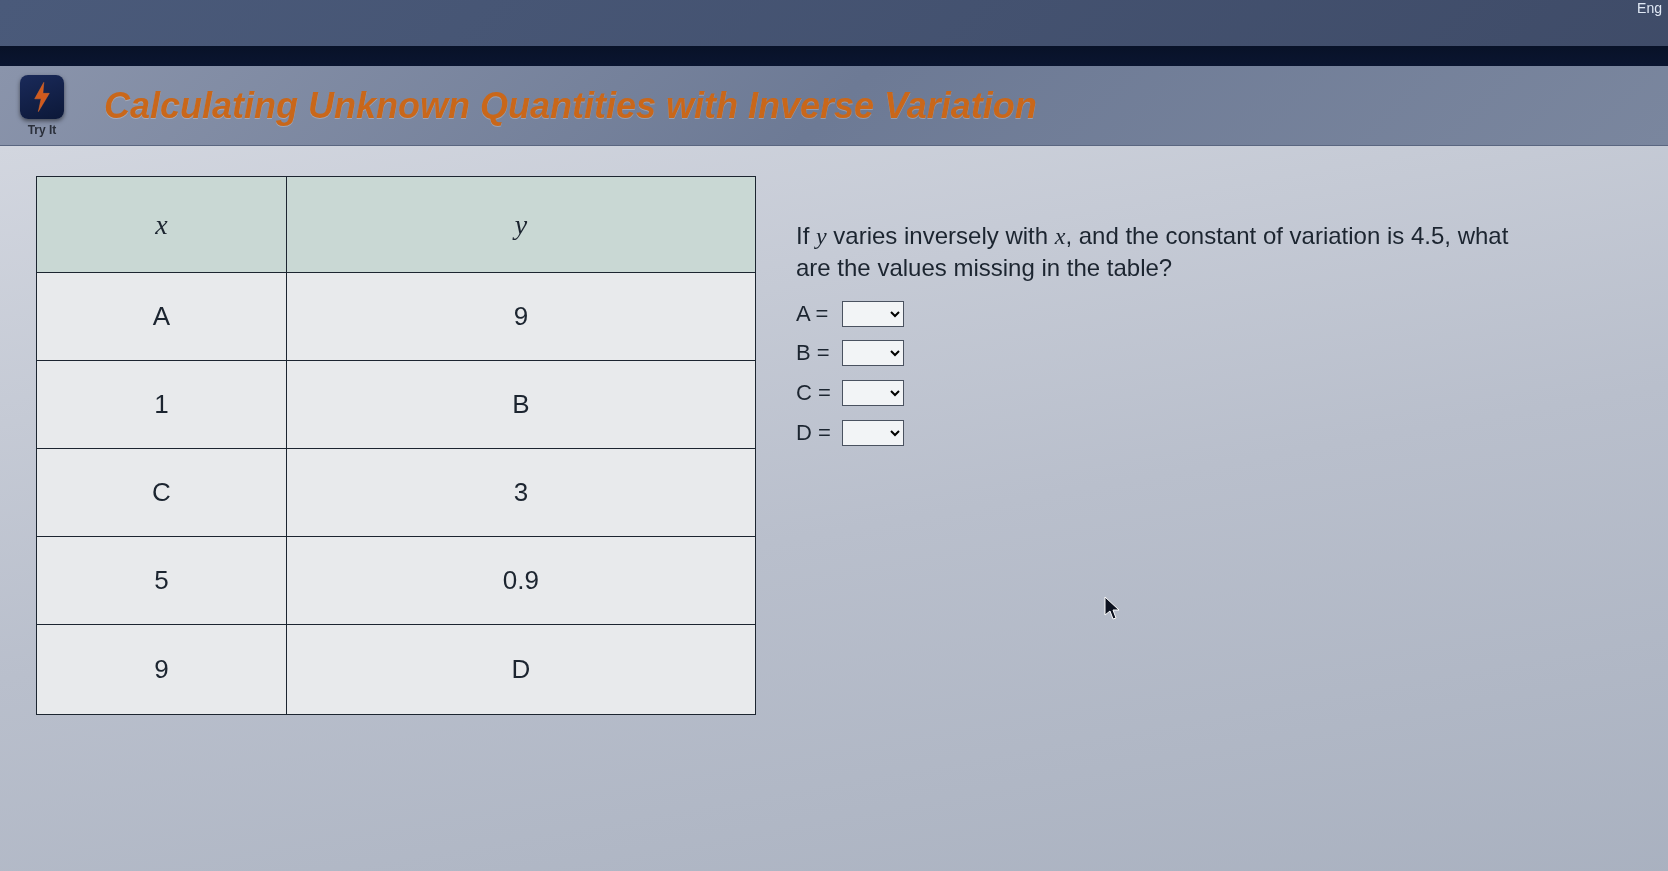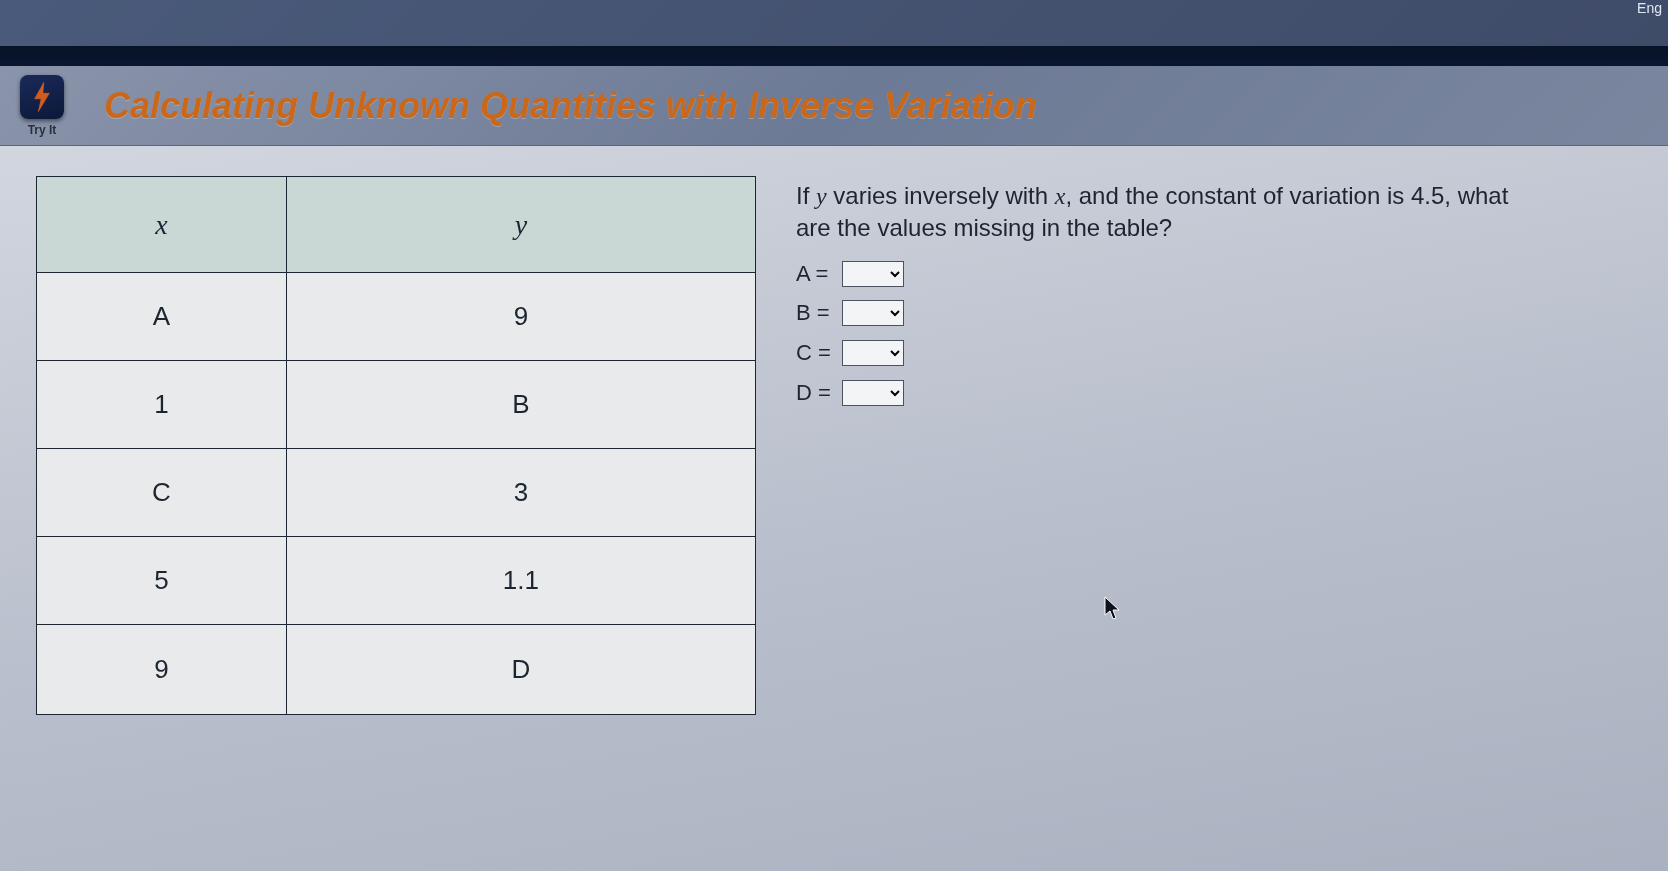--- a/index.html
+++ b/index.html
@@ -105,20 +105,21 @@
     }
     .qtable tr:last-child td {
       height: 90px;
     }
     .question {
       flex: 1;
       color: #1c2530;
       font-size: 24px;
       line-height: 1.35;
       padding-top: 4px;
+      margin-top: 40px;
     }
     .question .intro {
       margin-bottom: 14px;
       max-width: 740px;
     }
     .mi {
       font-family: "Times New Roman", Times, serif;
       font-style: italic;
     }
     .answer-line {
@@ -185,21 +186,21 @@
       <tr>
         <td>1</td>
         <td>B</td>
       </tr>
       <tr>
         <td>C</td>
         <td>3</td>
       </tr>
       <tr>
         <td>5</td>
-        <td>1.1</td>
+        <td>0.9</td>
       </tr>
       <tr>
         <td>9</td>
         <td>D</td>
       </tr>
     </tbody>
   </table>
 
   <div class="question">
     <div class="intro">

